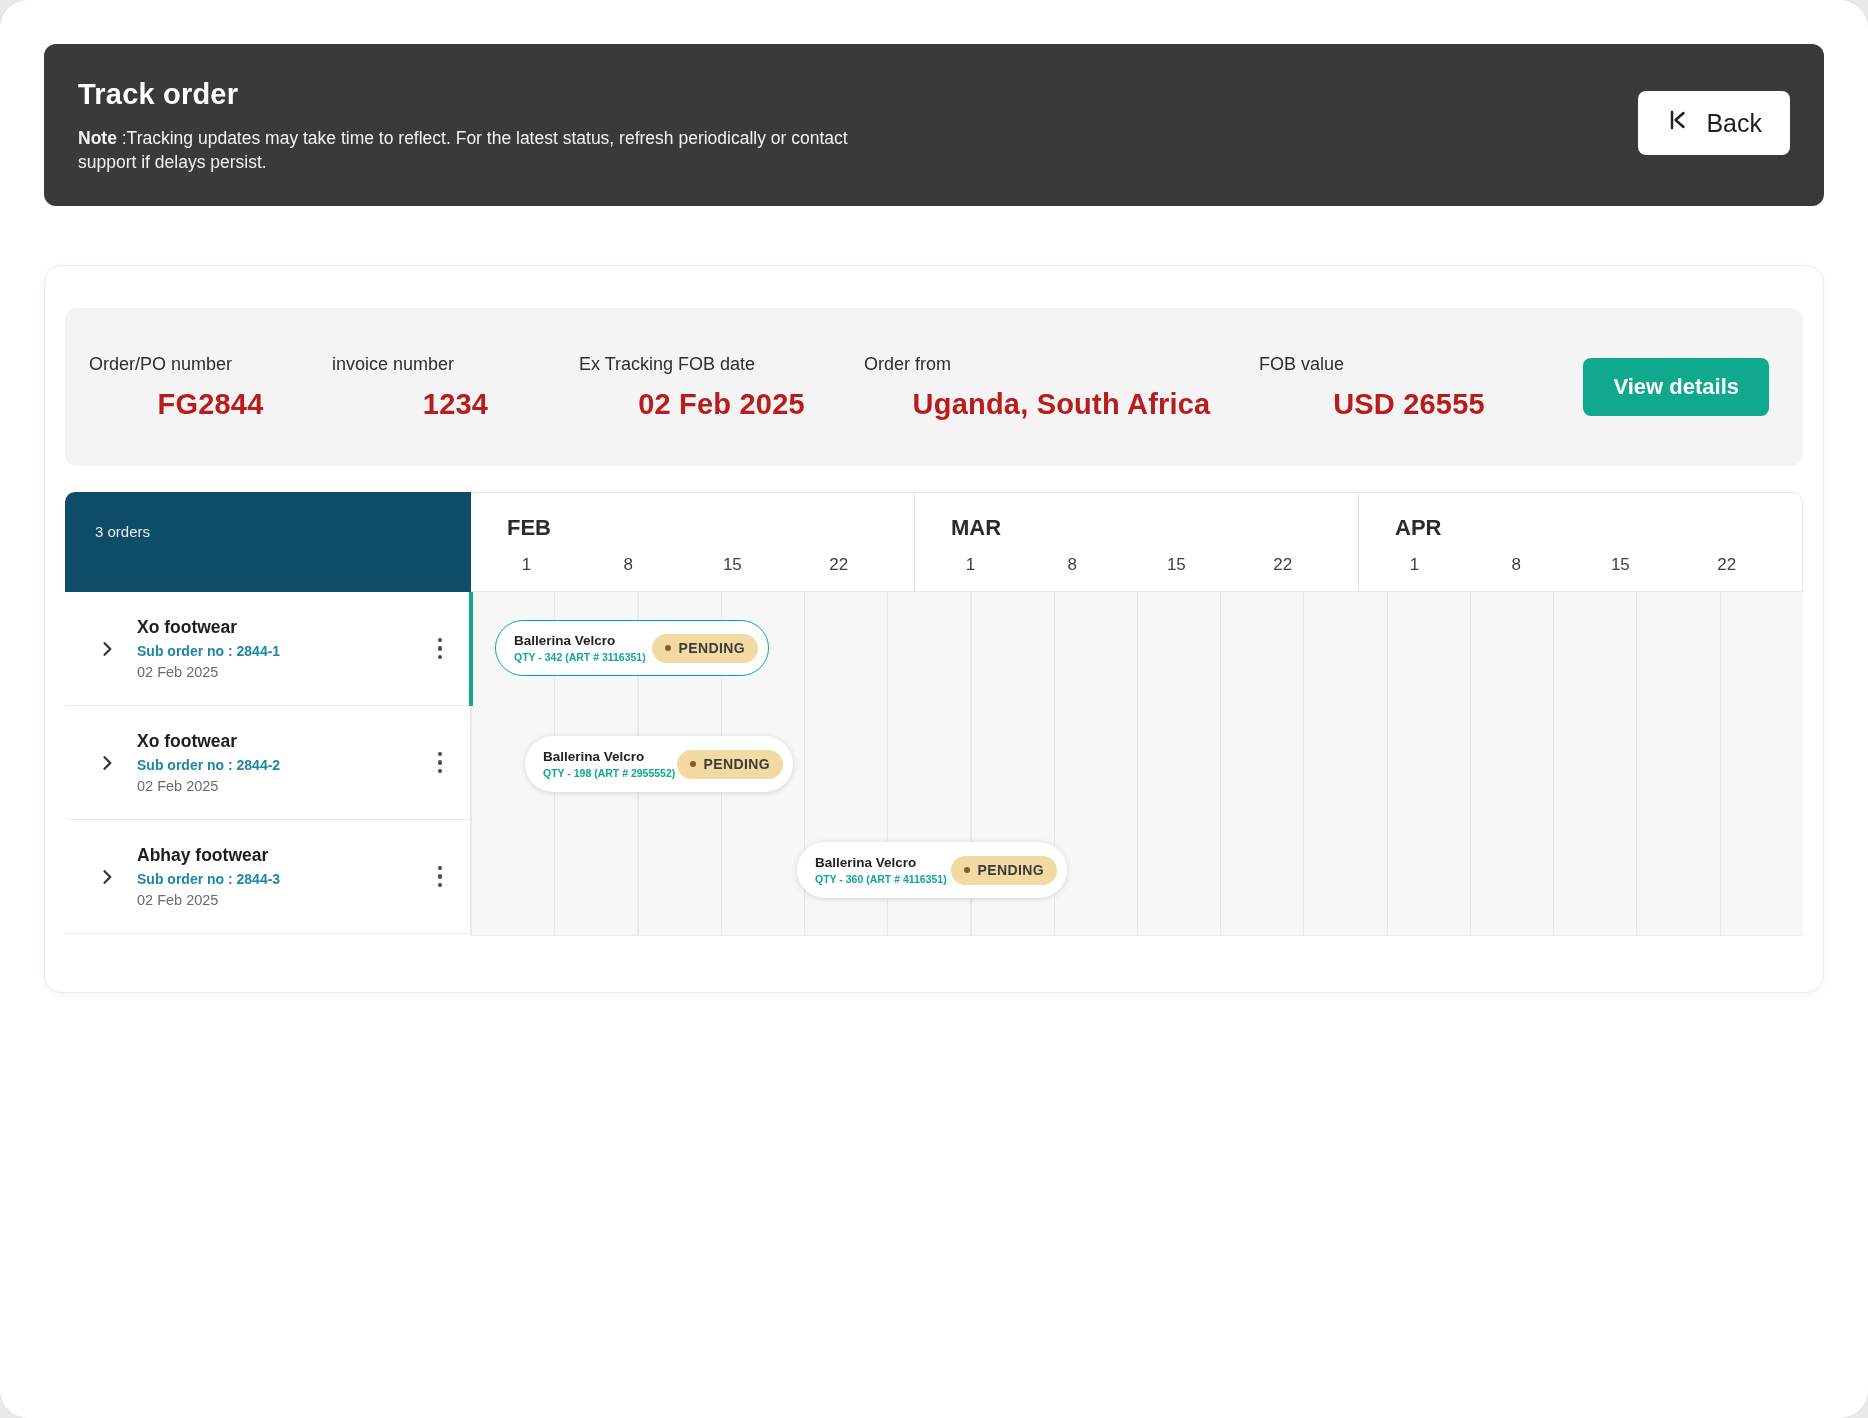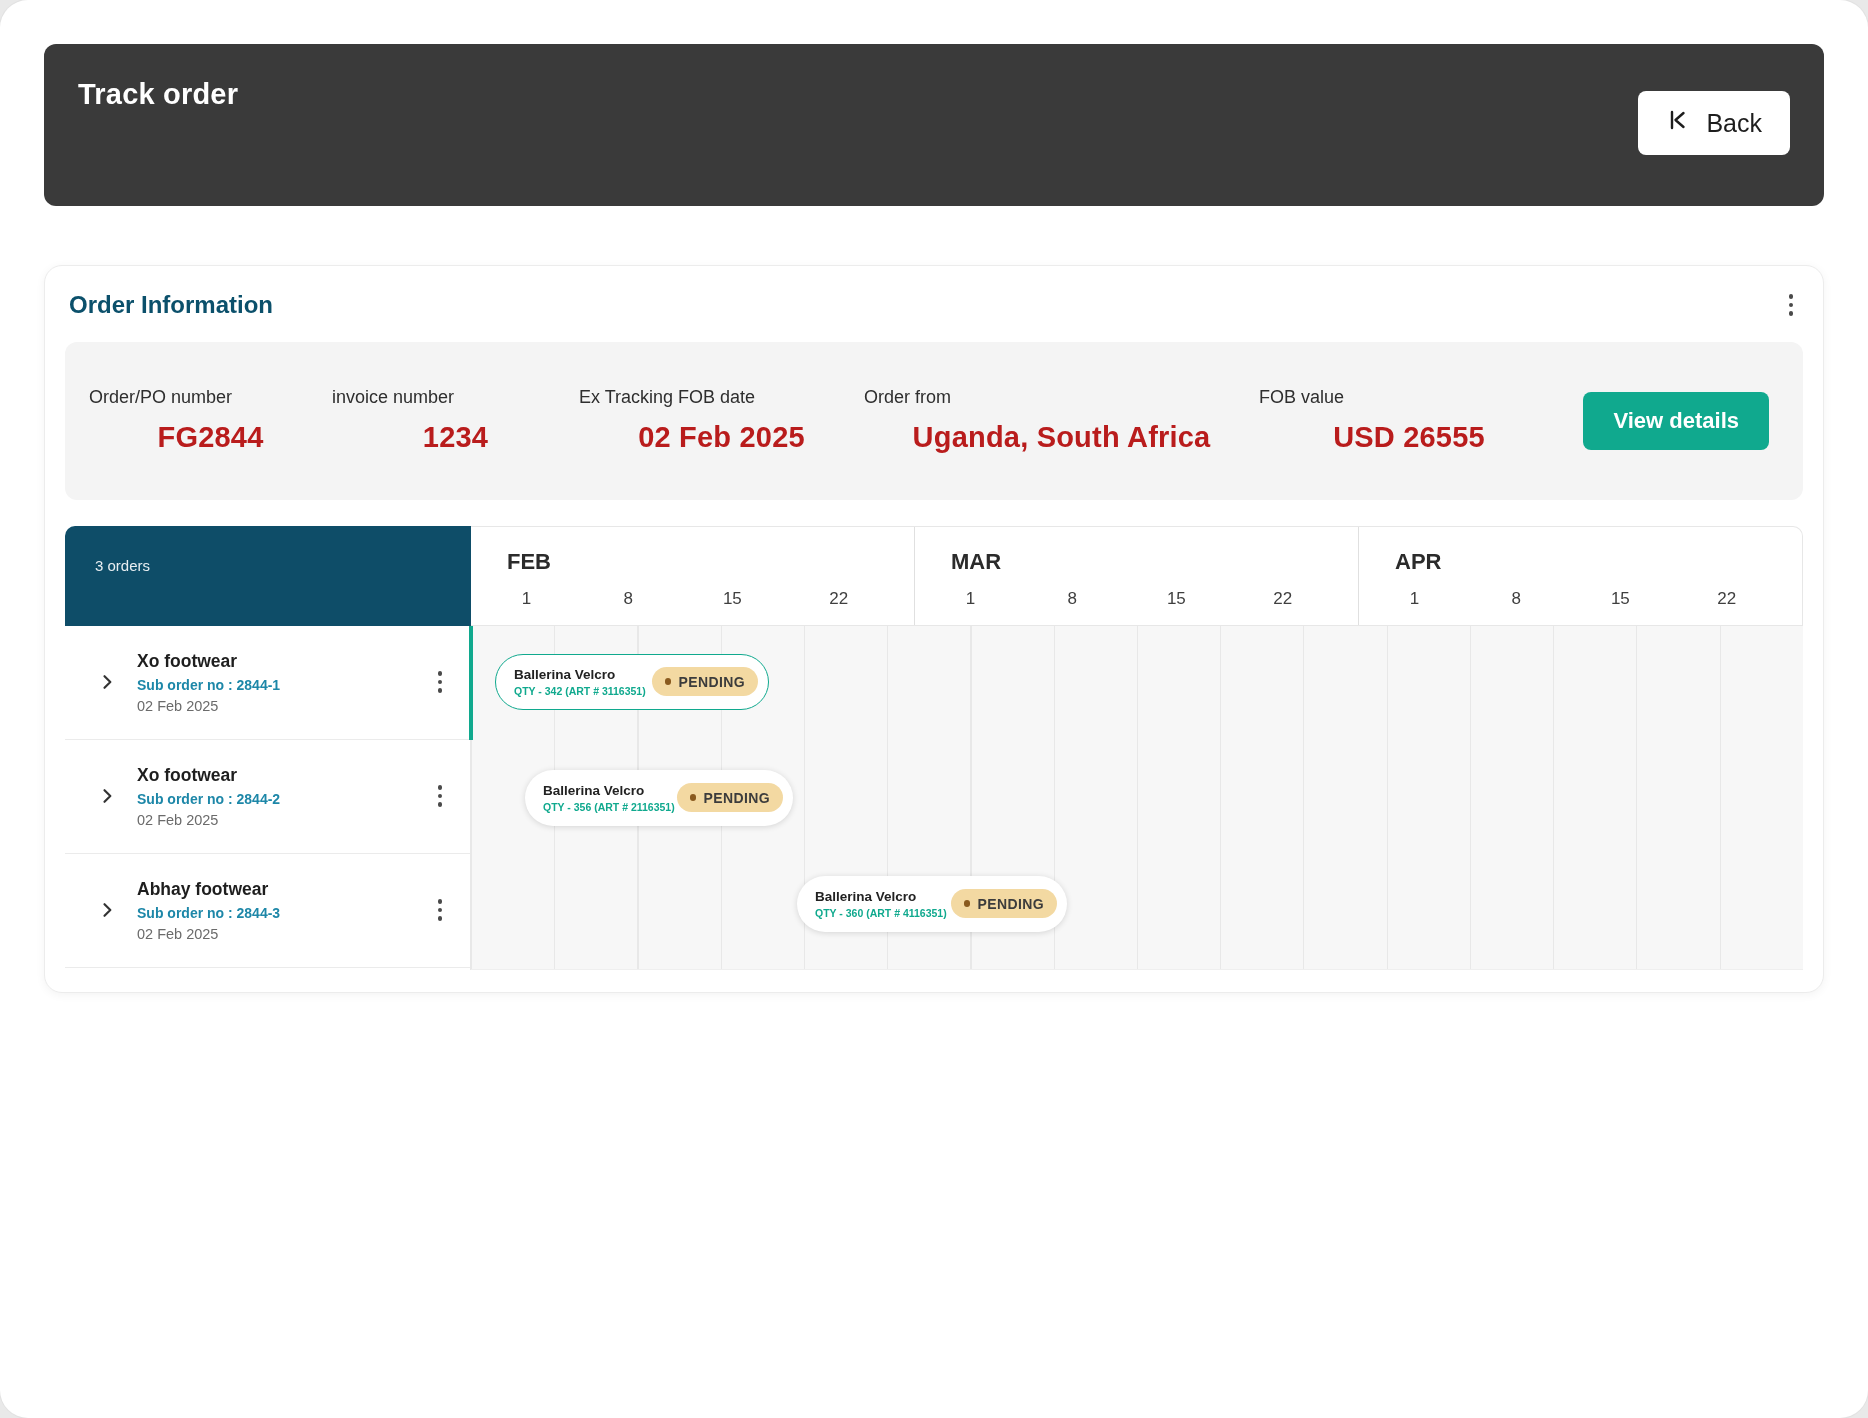--- a/index.html
+++ b/index.html
@@ -115,40 +115,33 @@
   .pending .pdot { width:6.5px; height:6.5px; border-radius:50%; background:#8a5a1e; display:block; }
   .pending .ptxt { font-size:14px; font-weight:bold; color:#3c3c3c; letter-spacing:.4px; }
 </style>
 </head>
 <body>
 
 <div class="page">
 
   <div class="top-header">
     <div class="top-title">Track order</div>
+    <div class="top-note"><b>Note</b><span> :Tracking updates may take time to reflect. For the latest status, refresh periodically or contact support if delays persist.</span></div>
     <button class="back-btn">
       <span>
         <svg width="24" height="24" viewBox="0 0 24 24">
             <path d="M6 4v16" stroke="#1d1d1d" stroke-width="2.4" stroke-linecap="round" fill="none"></path>
             <path d="M17.5 5l-8 7 8 7" stroke="#1d1d1d" stroke-width="2.4" fill="none" stroke-linecap="round" stroke-linejoin="round"></path>
           </svg>
       </span>
       <span>Back</span>
     </button>
   </div>
 
   <div class="card">
-    <div class="card-head">
-      <div class="card-title">Order Information</div>
-      <span class="kebab">
-          <i></i>
-          <i></i>
-          <i></i>
-        </span>
-    </div>
 
     <div class="info-bar">
       <div class="info-field" style="width:243px">
         <span class="info-label">Order/PO number</span>
         <span class="info-value">FG2844</span>
       </div>
       <div class="info-field" style="width:247px">
         <span class="info-label">invoice number</span>
         <span class="info-value">1234</span>
       </div>
@@ -261,21 +254,21 @@
           </div>
           <span class="pending">
             <span class="pdot"></span>
             <span class="ptxt">PENDING</span>
           </span>
         </div>
 
         <div class="bar bar-shadow" style="left:54px; top:144px; width:268px">
           <div class="bar-text">
             <div class="bar-name">Ballerina Velcro</div>
-            <div class="bar-qty">QTY - 356 (ART # 2116351)</div>
+            <div class="bar-qty">QTY - 198 (ART # 2955552)</div>
           </div>
           <span class="pending">
             <span class="pdot"></span>
             <span class="ptxt">PENDING</span>
           </span>
         </div>
 
         <div class="bar bar-shadow" style="left:326px; top:250px; width:270px">
           <div class="bar-text">
             <div class="bar-name">Ballerina Velcro</div>

